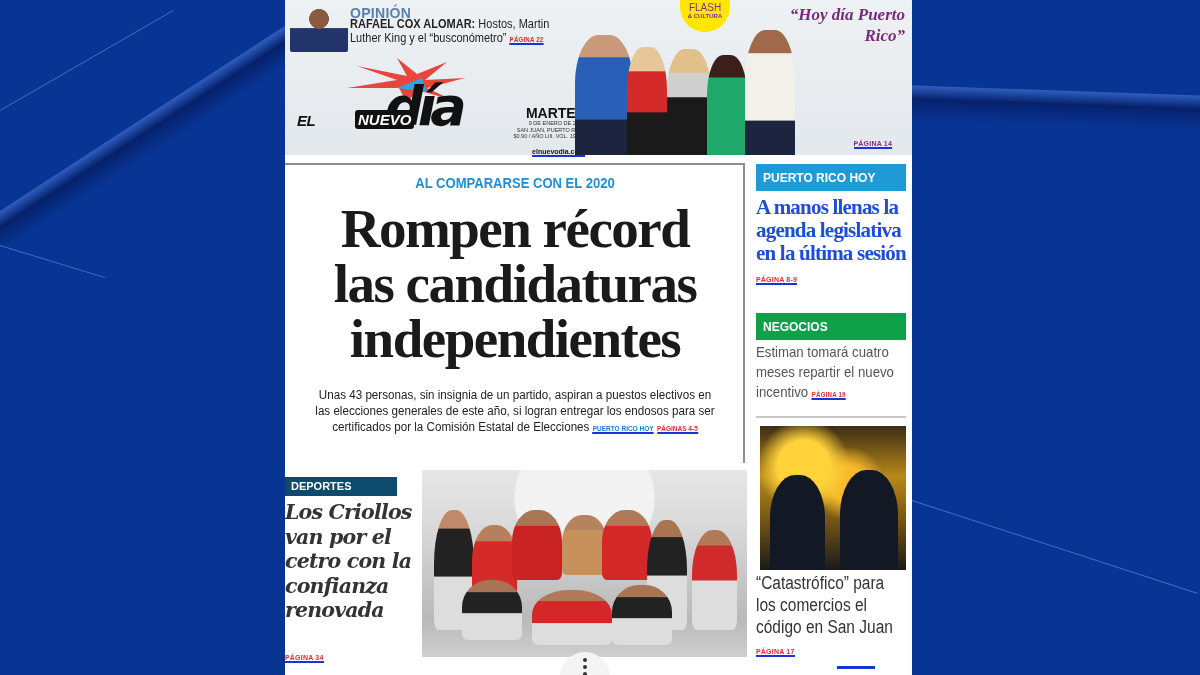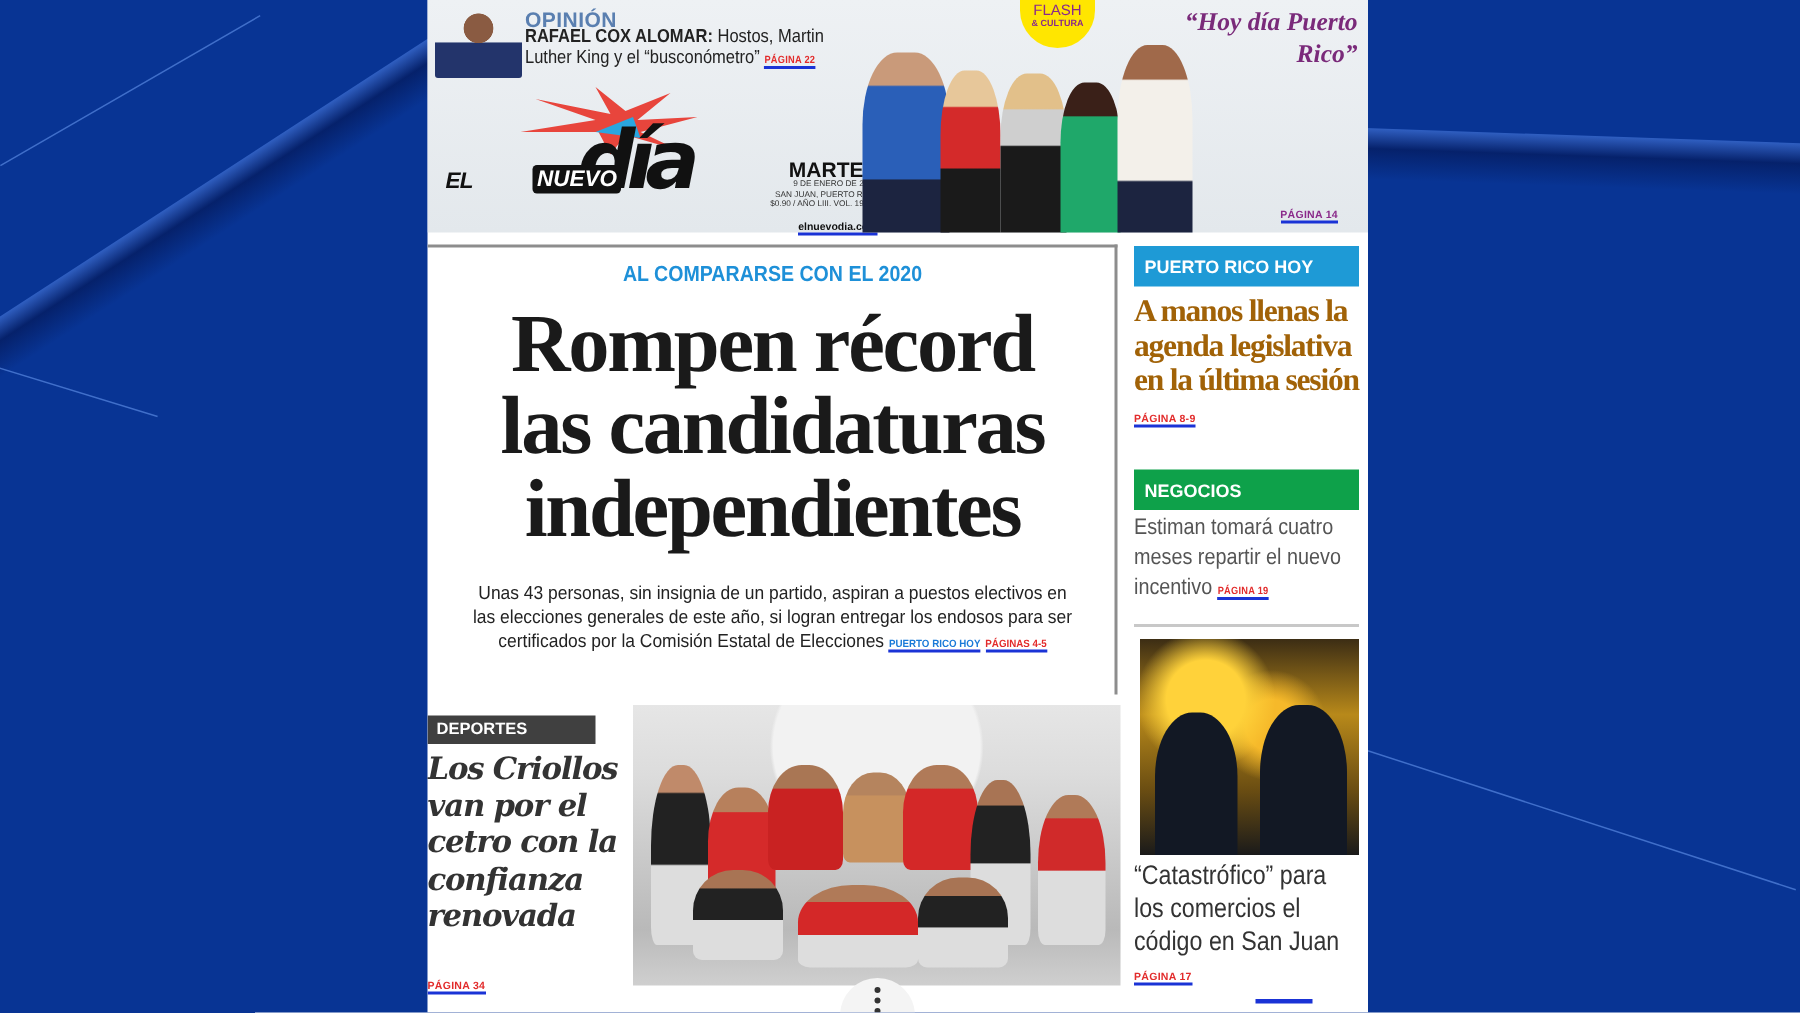--- a/index.html
+++ b/index.html
@@ -107,21 +107,21 @@
   .dek {
     position: absolute; left: 10px; top: 222px; width: 440px; text-align: center;
     font-size: 12.5px; line-height: 16px; color: #222; transform: scaleX(0.93); transform-origin: center top;
   }
   .dek-ref-blue { font-size: 7px; font-weight: bold; color: #1a7ad8; border-bottom: 2px solid #1a33d6; }
   .dek-ref-red { font-size: 7px; font-weight: bold; color: #e22b2b; border-bottom: 2px solid #1a33d6; }
 
   
   .sports-tab {
     position: absolute; left: 0; top: 477px; width: 112px; height: 19px;
-    background: #404040; color: #fff; font-size: 11px; font-weight: bold; padding: 3px 0 0 6px;
+    background: #0c4a6e; color: #fff; font-size: 11px; font-weight: bold; padding: 3px 0 0 6px;
   }
   .sports-head {
     position: absolute; left: 0; top: 500px; width: 135px;
     font-family: "DejaVu Serif", serif; font-style: italic; font-weight: bold;
     font-size: 20.5px; line-height: 24.5px; color: #333; letter-spacing: -0.8px;
   }
   .sports-ref { position: absolute; left: 0; top: 646px; }
   .sports-photo {
     position: absolute; left: 137px; top: 470px; width: 325px; height: 187px;
     background:
@@ -138,21 +138,21 @@
   .more-dot { width: 4px; height: 4px; border-radius: 50%; background: #333; margin: 3px auto 0; }
 
   
   .rc { position: absolute; left: 471px; width: 150px; }
   .rc-tab {
     position: absolute; left: 471px; width: 150px; height: 27px;
     color: #fff; font-size: 12px; font-weight: bold; padding: 7px 0 0 7px;
   }
   .rc-head-serif {
     font-family: "Liberation Serif", serif; font-weight: bold; font-size: 21px; line-height: 23px;
-    color: #a16207; letter-spacing: -0.8px;
+    color: #1d4ed8; letter-spacing: -0.8px;
   }
   .rc-head-sans {
     font-size: 15px; line-height: 20px; color: #555; transform: scaleX(0.88); transform-origin: left top; width: 170px;
   }
   .rc-head-dark {
     font-size: 18px; line-height: 22px; color: #333; transform: scaleX(0.86); transform-origin: left top; width: 175px;
   }
   .rc-divider { position: absolute; left: 471px; top: 416px; width: 150px; height: 2px; background: #c8c8c8; }
   .night-photo {
     position: absolute; left: 475px; top: 426px; width: 146px; height: 144px;

